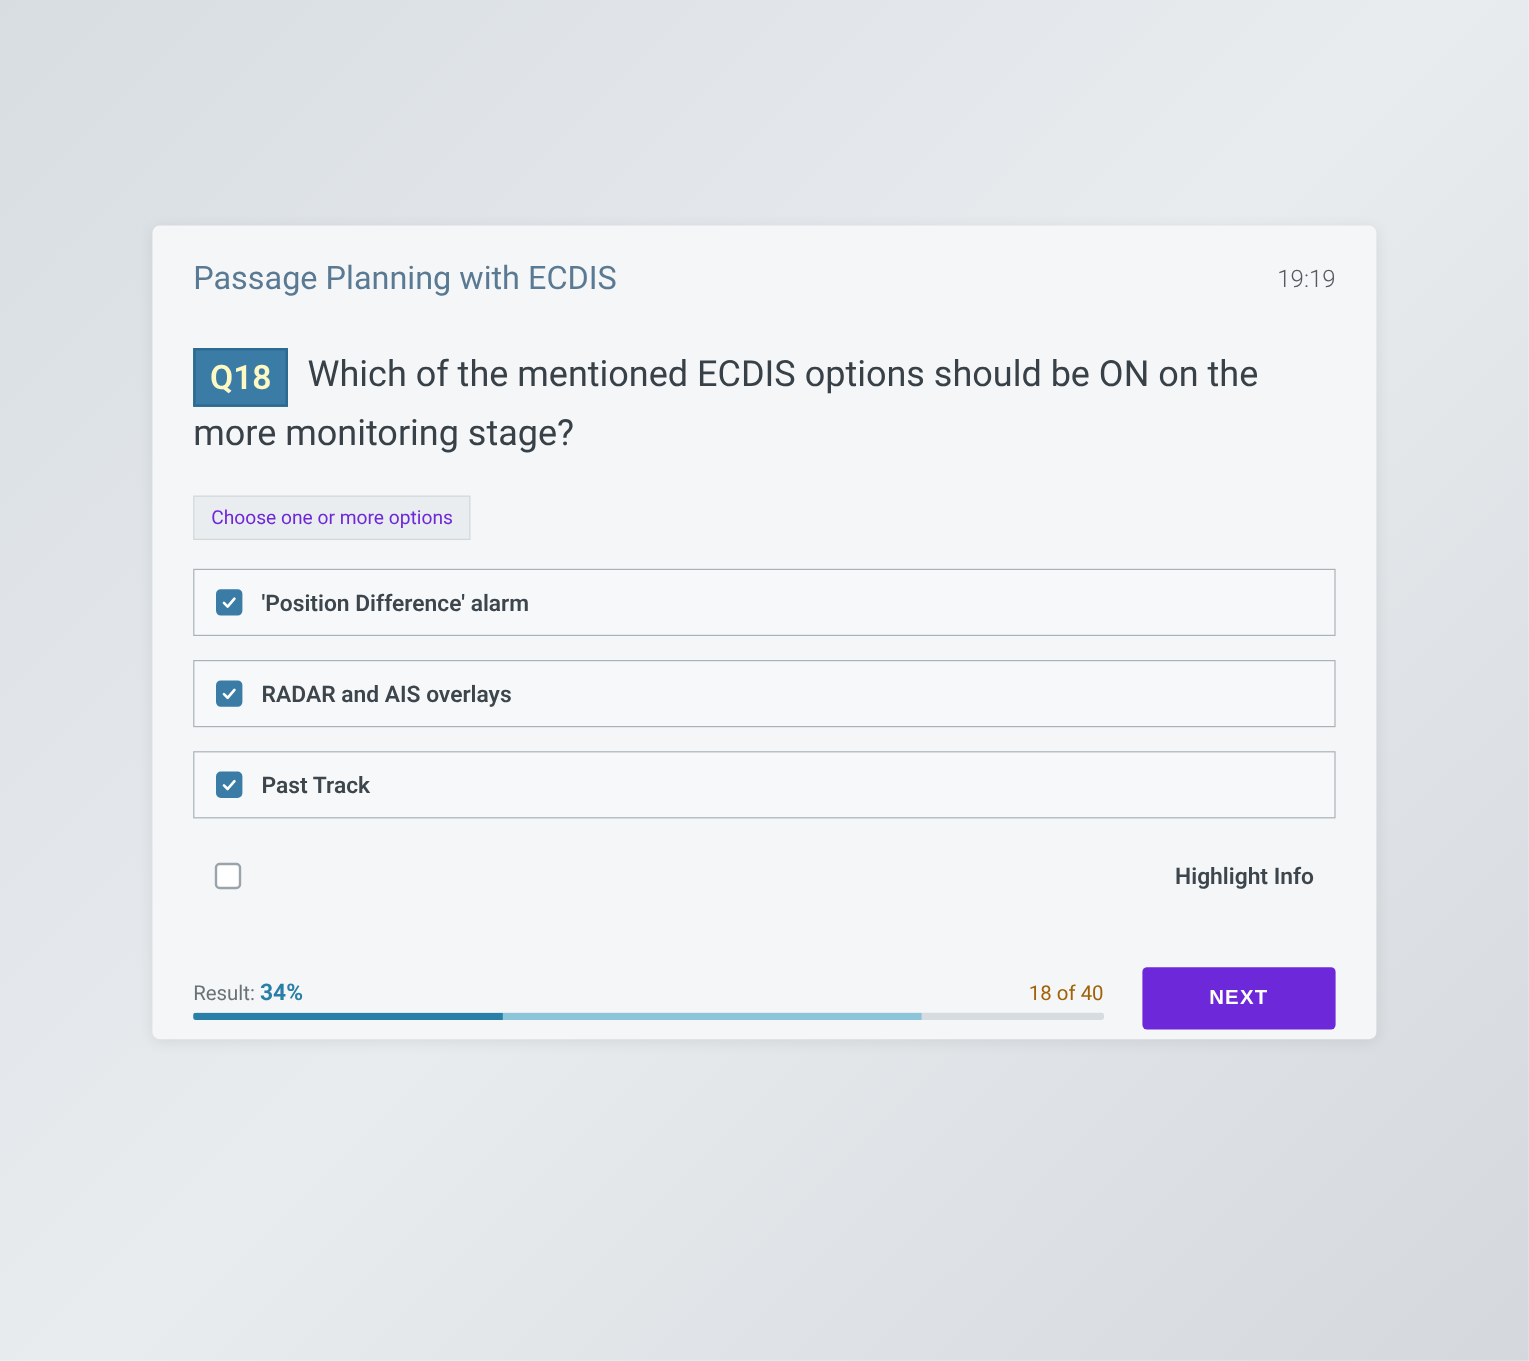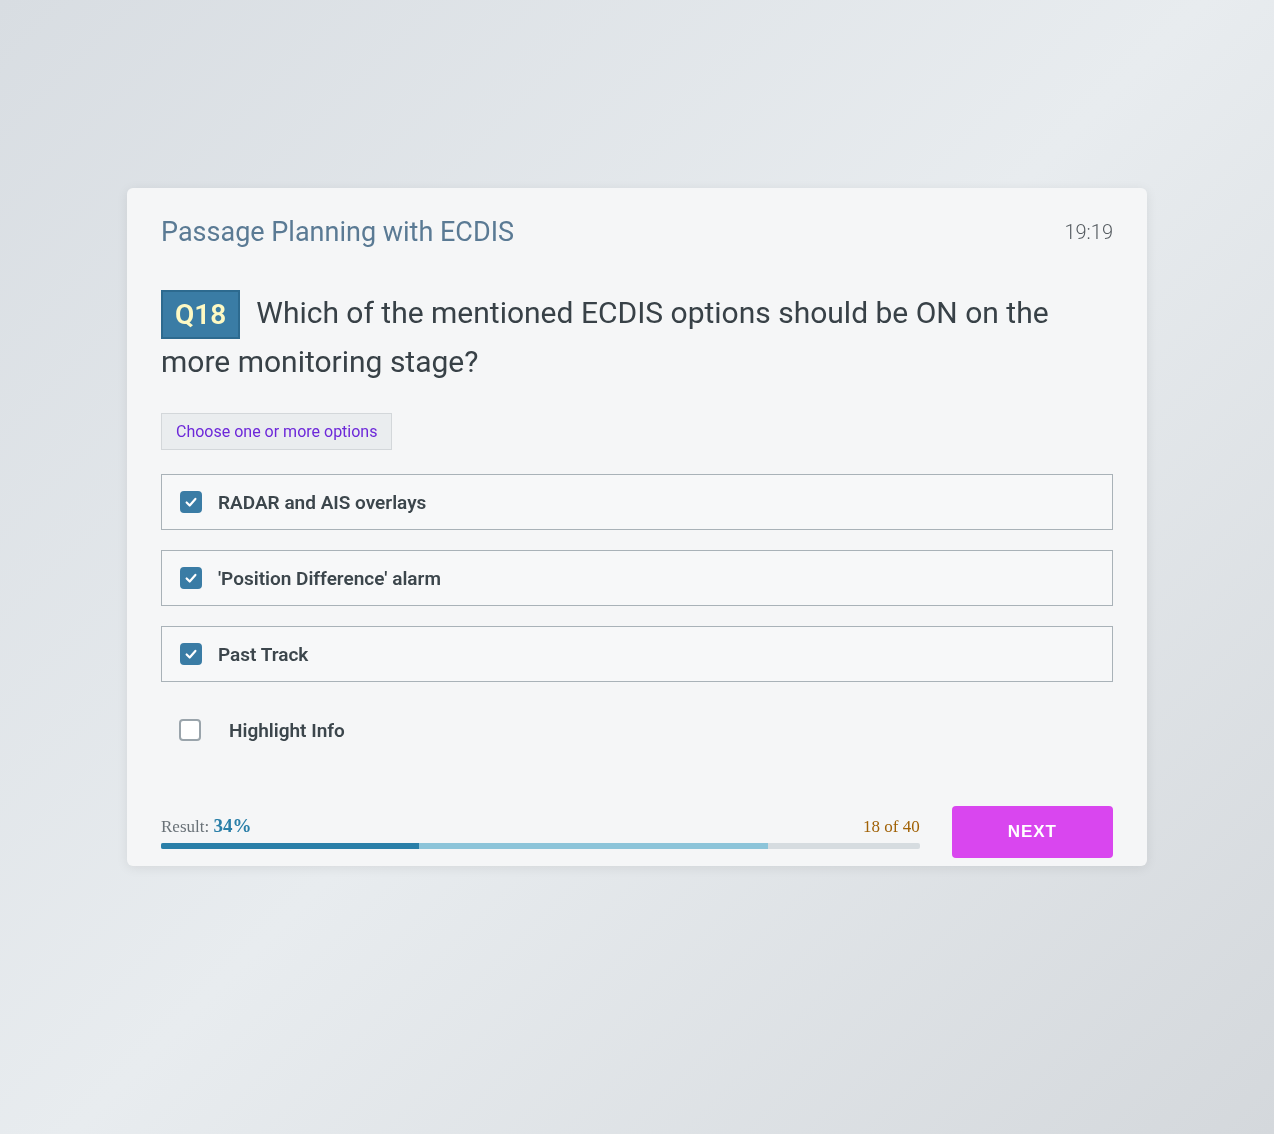--- a/index.html
+++ b/index.html
@@ -86,20 +86,21 @@
       cursor: pointer;
       min-height: 56px;
     }
     .option-unboxed {
       display: flex;
       align-items: center;
       gap: 28px;
       padding: 14px 18px;
       cursor: pointer;
       min-height: 56px;
+      justify-content: space-between;
     }
     .chk {
       width: 22px;
       height: 22px;
       border: 2px solid #3a7ca5;
       border-radius: 4px;
       display: flex;
       align-items: center;
       justify-content: center;
       flex-shrink: 0;
@@ -126,21 +127,20 @@
       gap: 32px;
     }
     .progress-area {
       flex: 1;
     }
     .result-row {
       display: flex;
       justify-content: space-between;
       align-items: baseline;
       margin-bottom: 6px;
-      font-family: Liberation Serif, serif;
     }
     .result-label {
       color: #6a7278;
       font-size: 17px;
     }
     .result-pct {
       color: #2a7fa8;
       font-size: 19px;
       font-weight: 700;
     }
@@ -164,21 +164,21 @@
       background: #2a7fa8;
     }
     .progress-answered {
       position: absolute;
       left: 0;
       top: 0;
       height: 100%;
       background: #8cc4d9;
     }
     .next-btn {
-      background: #d946ef;
+      background: #6d28d9;
       border: none;
       color: #fff;
       font-size: 17px;
       font-weight: 600;
       letter-spacing: 1px;
       padding: 16px 56px;
       border-radius: 4px;
       cursor: pointer;
     }
   </style>
@@ -200,30 +200,30 @@
   <div class="hint-pill">Choose one or more options</div>
 
   <div class="options">
 
     <div class="option">
       <div class="chk checked">
         <svg viewBox="0 0 16 16" fill="none">
             <path d="M3 8.5L6.5 12L13 4.5" stroke="#fff" stroke-width="2.5" stroke-linecap="round" stroke-linejoin="round"></path>
           </svg>
       </div>
-      <span class="opt-label">RADAR and AIS overlays</span>
+      <span class="opt-label">'Position Difference' alarm</span>
     </div>
 
     <div class="option">
       <div class="chk checked">
         <svg viewBox="0 0 16 16" fill="none">
             <path d="M3 8.5L6.5 12L13 4.5" stroke="#fff" stroke-width="2.5" stroke-linecap="round" stroke-linejoin="round"></path>
           </svg>
       </div>
-      <span class="opt-label">'Position Difference' alarm</span>
+      <span class="opt-label">RADAR and AIS overlays</span>
     </div>
 
     <div class="option">
       <div class="chk checked">
         <svg viewBox="0 0 16 16" fill="none">
             <path d="M3 8.5L6.5 12L13 4.5" stroke="#fff" stroke-width="2.5" stroke-linecap="round" stroke-linejoin="round"></path>
           </svg>
       </div>
       <span class="opt-label">Past Track</span>
     </div>

